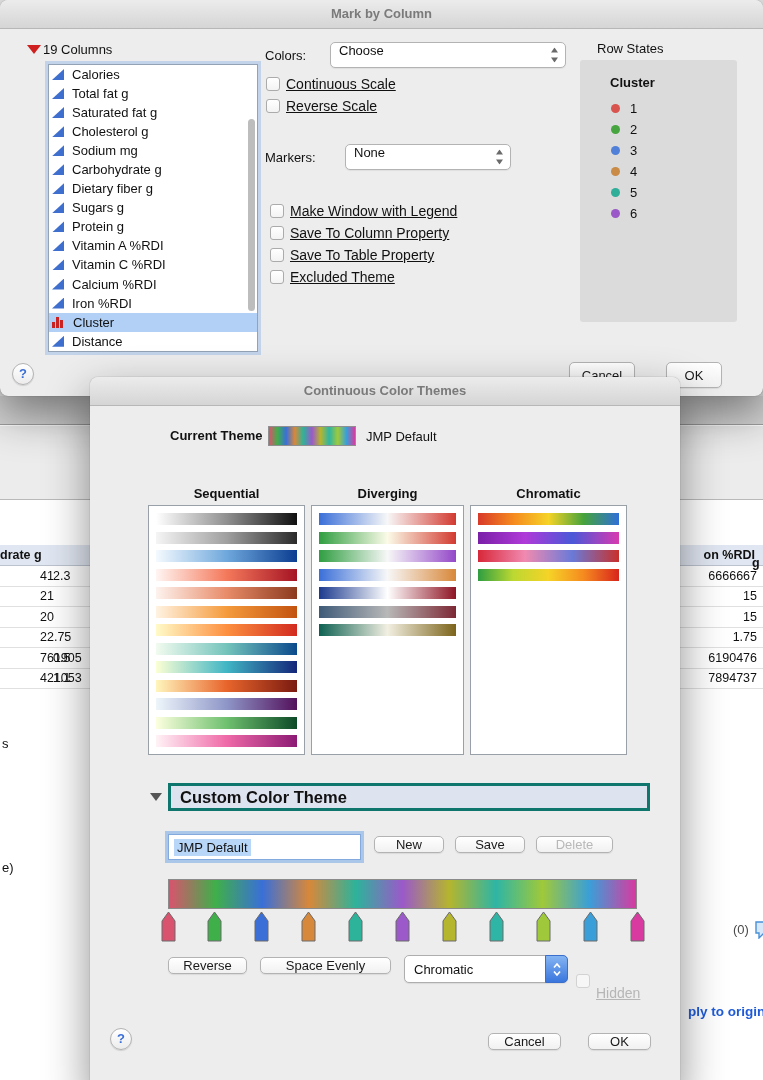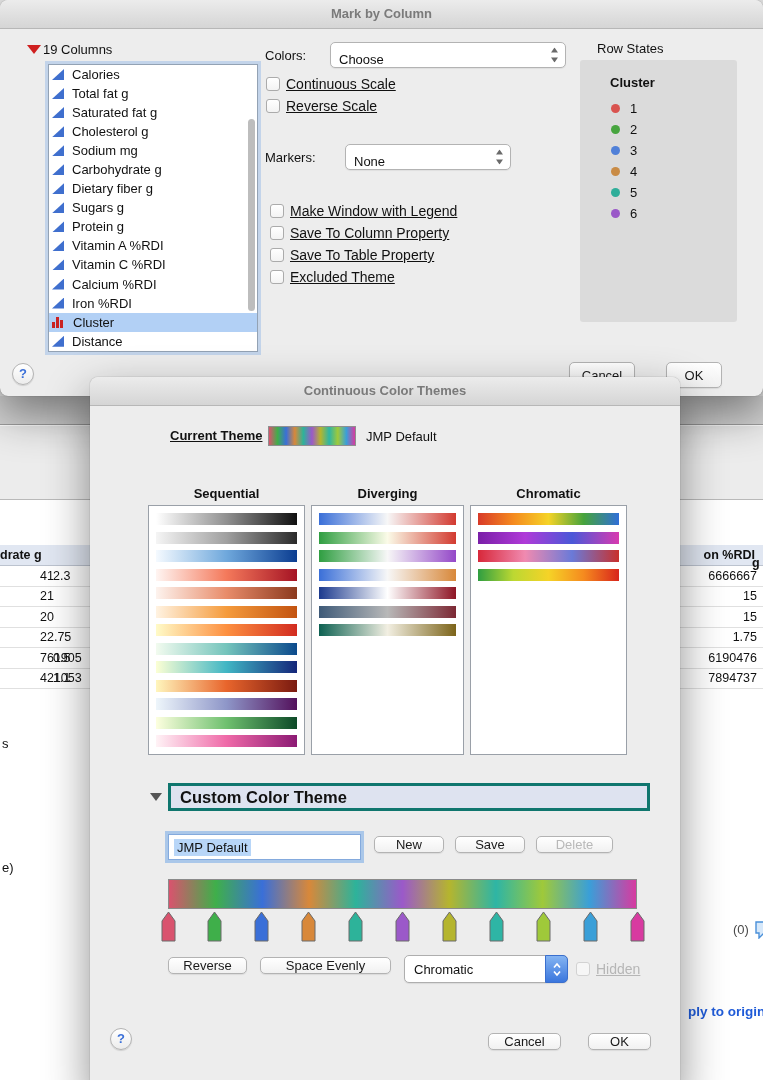--- a/index.html
+++ b/index.html
@@ -15,31 +15,31 @@
             text-align:center;line-height:28px;color:#7a7a7a;font-weight:bold;font-size:13px;}
   .btn{position:absolute;height:17px;background:linear-gradient(#ffffff,#f1f1f1);
        border:1px solid #b3b3b3;border-radius:5px;font:13px "Liberation Sans",sans-serif;
        color:#1a1a1a;text-align:center;box-shadow:0 1px 1px rgba(0,0,0,.08);cursor:default;}
   .btn.disabled{color:#b8b8b8;}
   .help{position:absolute;width:22px;height:22px;border-radius:50%;
         background:linear-gradient(#fff,#ececec);border:1px solid #b3b3b3;color:#3a6fd8;
         font-weight:bold;font-size:13px;text-align:center;line-height:20px;
         box-shadow:0 1px 1px rgba(0,0,0,.12);}
   .dropdown{position:absolute;background:#fff;border:1px solid #b3b3b3;border-radius:5px;
-            display:flex;align-items:flex-end;padding:0 24px 0 8px;font-size:13px;
+            display:flex;align-items:flex-start;padding:0 24px 0 8px;font-size:13px;
             box-shadow:0 1px 1px rgba(0,0,0,.06);}
   .dropdown svg{position:absolute;right:6px;top:50%;transform:translateY(-50%);}
   .check{position:absolute;display:flex;align-items:center;gap:6px;}
   .check .box{width:14px;height:14px;background:linear-gradient(#fff,#f3f3f3);
               border:1px solid #ababab;border-radius:3px;flex:0 0 auto;}
   .check .cb-label{font-size:14px;white-space:nowrap;text-decoration:underline;}
   .check.disabled .box{border-color:#d2d2d2;background:#f6f6f6;}
-  .check.disabled .cb-label{color:#b6b6b6;}
+  .check.disabled .cb-label{color:#b6b6b6;margin-top:24px;}
   .plabel{position:absolute;font-size:13px;white-space:nowrap;}
-  .bold{font-weight:bold;text-decoration:underline;}
+  .bold{font-weight:bold;}
 
   
   .mark-dialog{left:0;top:0;width:763px;height:396px;}
   .red-tri{position:absolute;left:27px;top:45px;width:0;height:0;
            border-left:7px solid transparent;border-right:7px solid transparent;
            border-top:9px solid #cf1f1f;}
   .columns-list{position:absolute;left:48px;top:64px;width:210px;height:288px;background:#fff;
                 border:1px solid #93a2b4;box-shadow:0 0 0 3px rgba(125,170,228,.38);overflow:hidden;}
   .col-item{display:flex;align-items:center;height:19.05px;padding-left:3px;gap:8px;
             font-size:13px;white-space:nowrap;}

